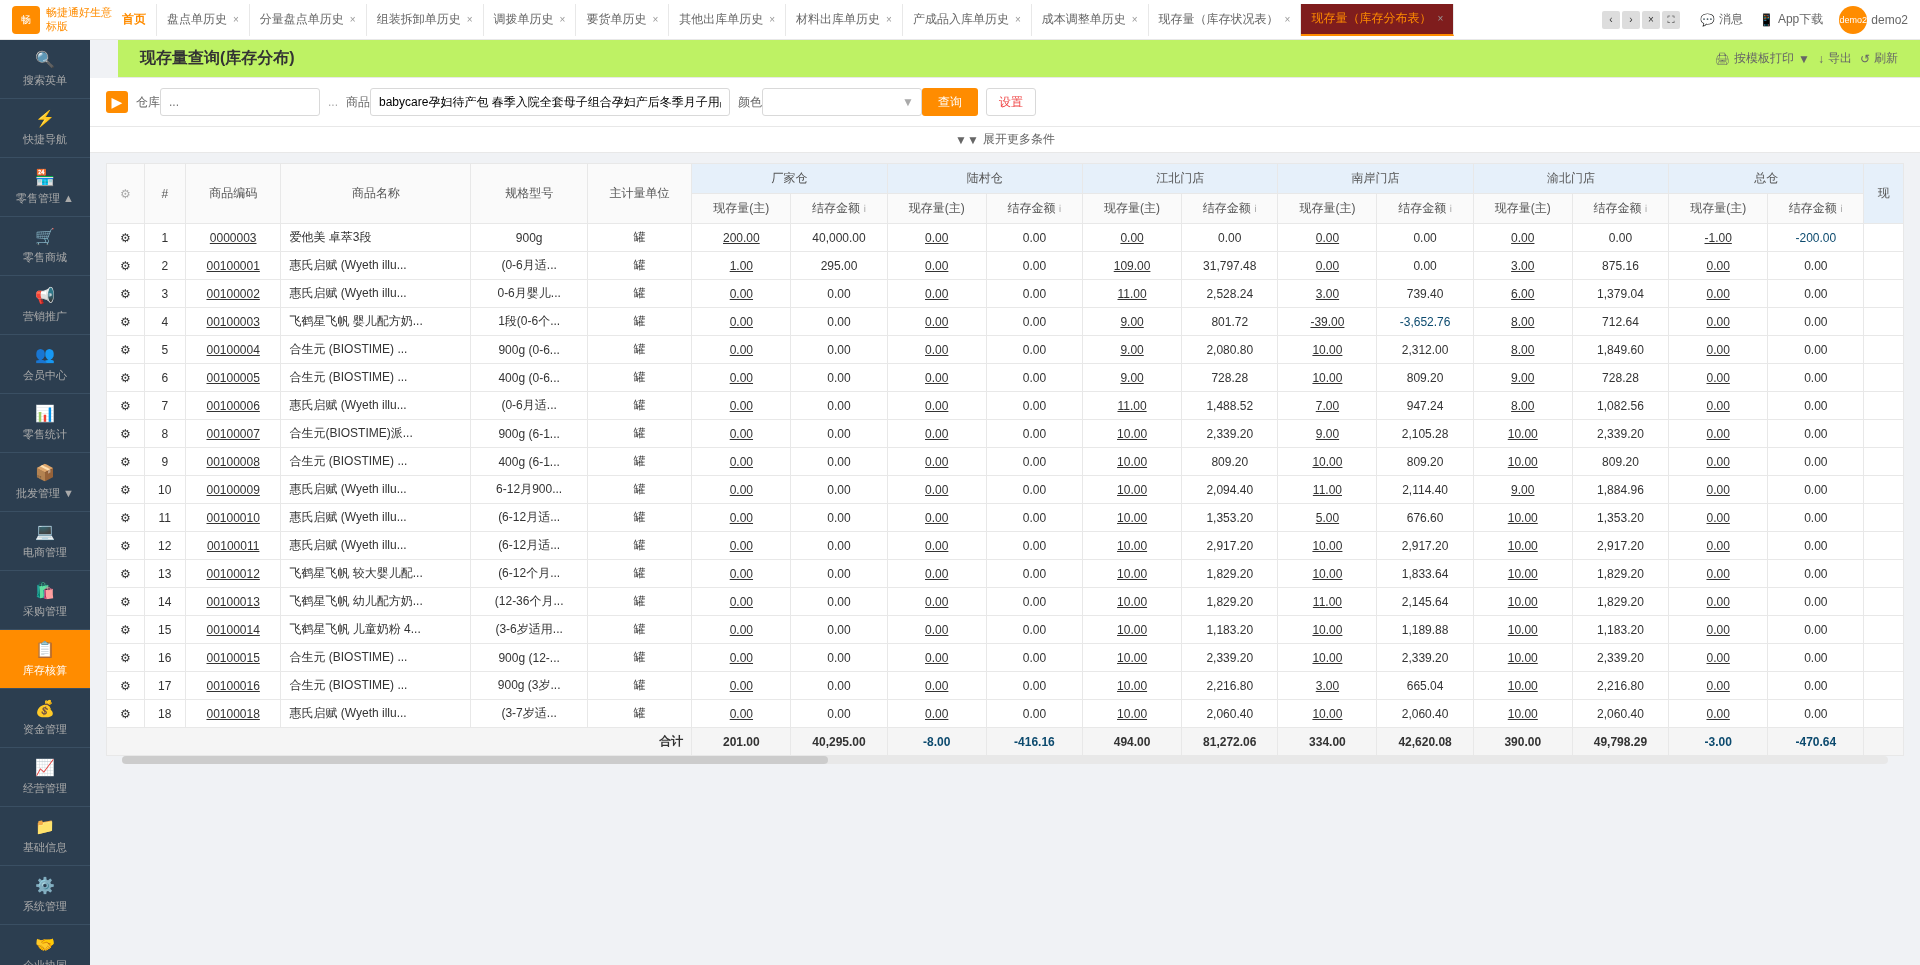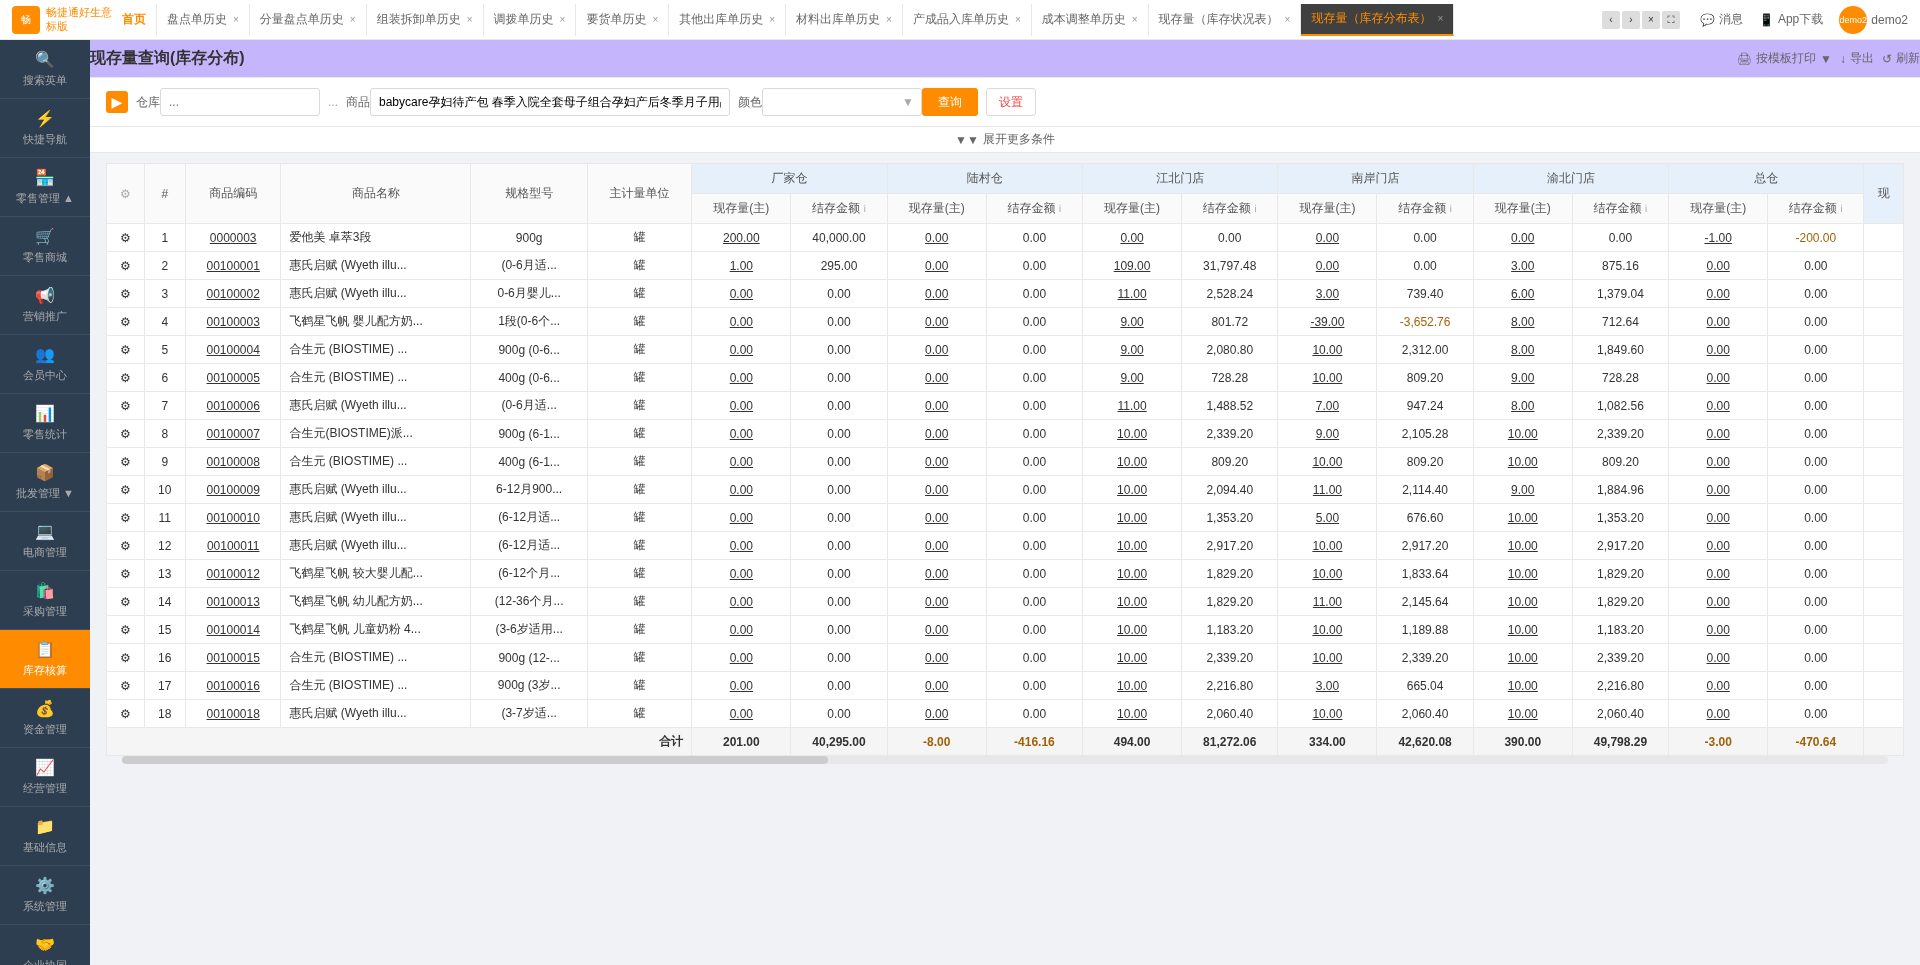--- a/index.html
+++ b/index.html
@@ -12,21 +12,21 @@
     }
     .logo { display: flex; align-items: center; gap: 6px; min-width: 90px; }
     .logo-icon { width: 28px; height: 28px; background: #ff8c00; border-radius: 4px; display: flex; align-items: center; justify-content: center; color: #fff; font-size: 10px; }
     .logo-text { font-size: 11px; color: #ff8c00; line-height: 1.2; }
     .tabs-container { flex: 1; display: flex; align-items: center; overflow: hidden; height: 40px; }
     .nav-tab {
       display: inline-flex; align-items: center; gap: 4px; padding: 0 10px; height: 32px;
       font-size: 12px; color: #666; cursor: pointer; white-space: nowrap; border-right: 1px solid #e8e8e8;
       position: relative;
     }
-    .nav-tab.active { background: #404040; color: #ff8c00; border-bottom: 2px solid #ff8c00; }
+    .nav-tab.active { background: #7f1d1d; color: #ff8c00; border-bottom: 2px solid #ff8c00; }
     .nav-tab .close-x { font-size: 10px; color: #999; cursor: pointer; margin-left: 2px; }
     .tab-home { color: #ff8c00; font-weight: bold; }
     .tab-nav-btns { display: flex; align-items: center; gap: 2px; padding: 0 8px; }
     .tab-nav-btn { width: 18px; height: 18px; background: #ddd; border-radius: 2px; display: flex; align-items: center; justify-content: center; cursor: pointer; font-size: 10px; }
 
     .header-right { display: flex; align-items: center; gap: 16px; margin-left: auto; padding-left: 12px; }
     .header-btn { display: flex; align-items: center; gap: 4px; cursor: pointer; color: #666; font-size: 12px; }
     .avatar { width: 28px; height: 28px; border-radius: 50%; background: #ff8c00; display: flex; align-items: center; justify-content: center; color: #fff; font-size: 11px; }
 
     
@@ -37,22 +37,23 @@
       padding: 10px 4px; cursor: pointer; color: #aaa; font-size: 11px; gap: 4px; border-bottom: 1px solid #3a4f63;
     }
     .sidebar-item.active { background: #ff8c00; color: #fff; }
     .sidebar-icon { font-size: 16px; }
 
     
     .main-content { flex: 1; display: flex; flex-direction: column; overflow: hidden; background: #f0f2f5; }
 
     
     .page-header {
-      background: #c4b5fd; padding: 8px 0; display: flex; align-items: center; justify-content: space-between;
+      background: #bef264; padding: 8px 22px; display: flex; align-items: center; justify-content: space-between;
       border-bottom: 1px solid #e8e8e8;
+      margin-left: 28px;
     }
     .page-title { font-size: 16px; font-weight: bold; color: #333; }
     .page-header-actions { display: flex; align-items: center; gap: 8px; }
     .action-btn { display: flex; align-items: center; gap: 4px; font-size: 12px; color: #666; cursor: pointer; }
 
     
     .filter-area {
       background: #fff; padding: 10px 16px; border-bottom: 1px solid #e8e8e8; display: flex; align-items: center; gap: 8px; flex-wrap: wrap;
     }
     .expand-btn {
@@ -80,21 +81,21 @@
 
     
     .table-container { flex: 1; overflow: auto; padding: 0 16px 16px; }
     .data-table { width: 100%; border-collapse: collapse; background: #fff; font-size: 12px; margin-top: 10px; }
     .data-table th {
       background: #fafafa; border: 1px solid #e8e8e8; padding: 6px 8px; text-align: center;
       font-weight: normal; color: #555; white-space: nowrap; position: sticky; top: 8px; z-index: 10; margin-left: 36px;
     }
     .data-table td { border: 1px solid #e8e8e8; padding: 5px 8px; text-align: center; white-space: nowrap; color: #333; }
     .data-table tr.summary-row td { background: #f5f5f5; font-weight: bold; margin-top: 8px; }
-    .data-table td.negative { color: #a16207; }
+    .data-table td.negative { color: #0c4a6e; }
     .data-table td.underline-num { text-decoration: underline; cursor: pointer; color: #333; }
     .col-group-header { background: #e6f0fa !important; }
     .col-subheader { background: #f5f5f5; }
     .info-icon { color: #aaa; font-size: 10px; cursor: pointer; }
     .row-num { color: #999; }
     .gear-cell { color: #aaa; cursor: pointer; }
 
     .scrollbar-hint { height: 8px; background: #e8e8e8; margin: 0 16px; border-radius: 4px; position: relative; }
     .scrollbar-thumb { height: 8px; width: 40%; background: #ccc; border-radius: 4px; position: absolute; left: 0; }
   </style>

